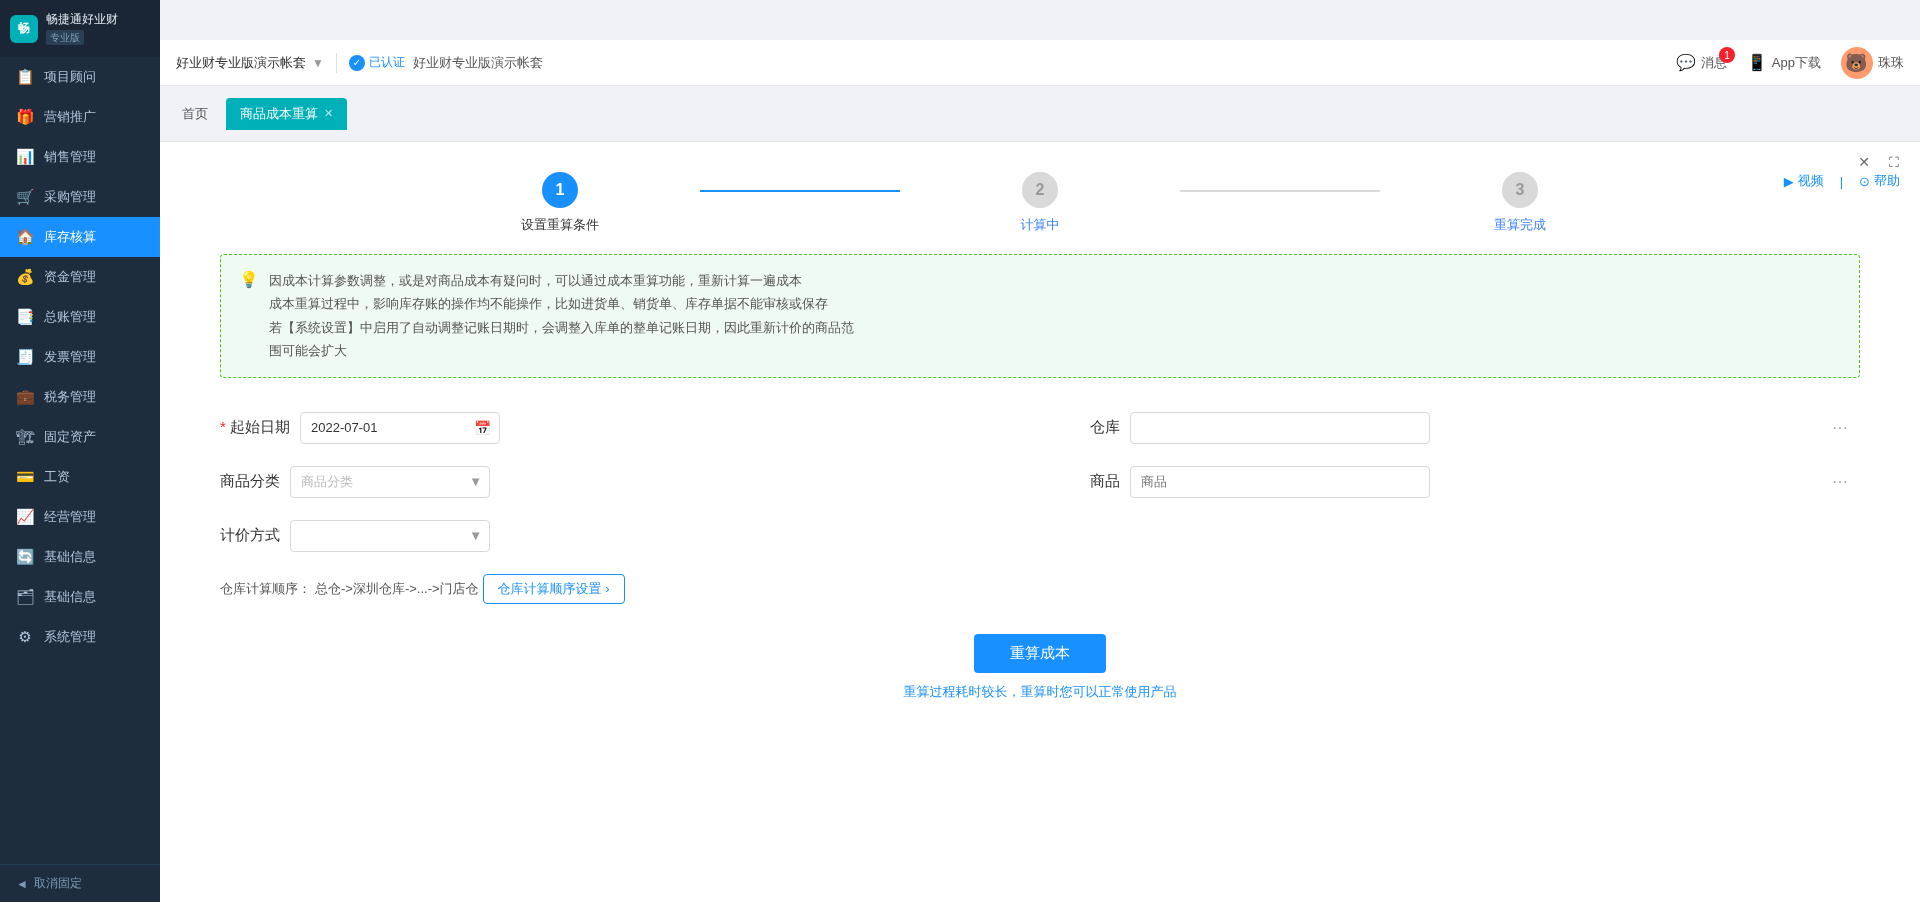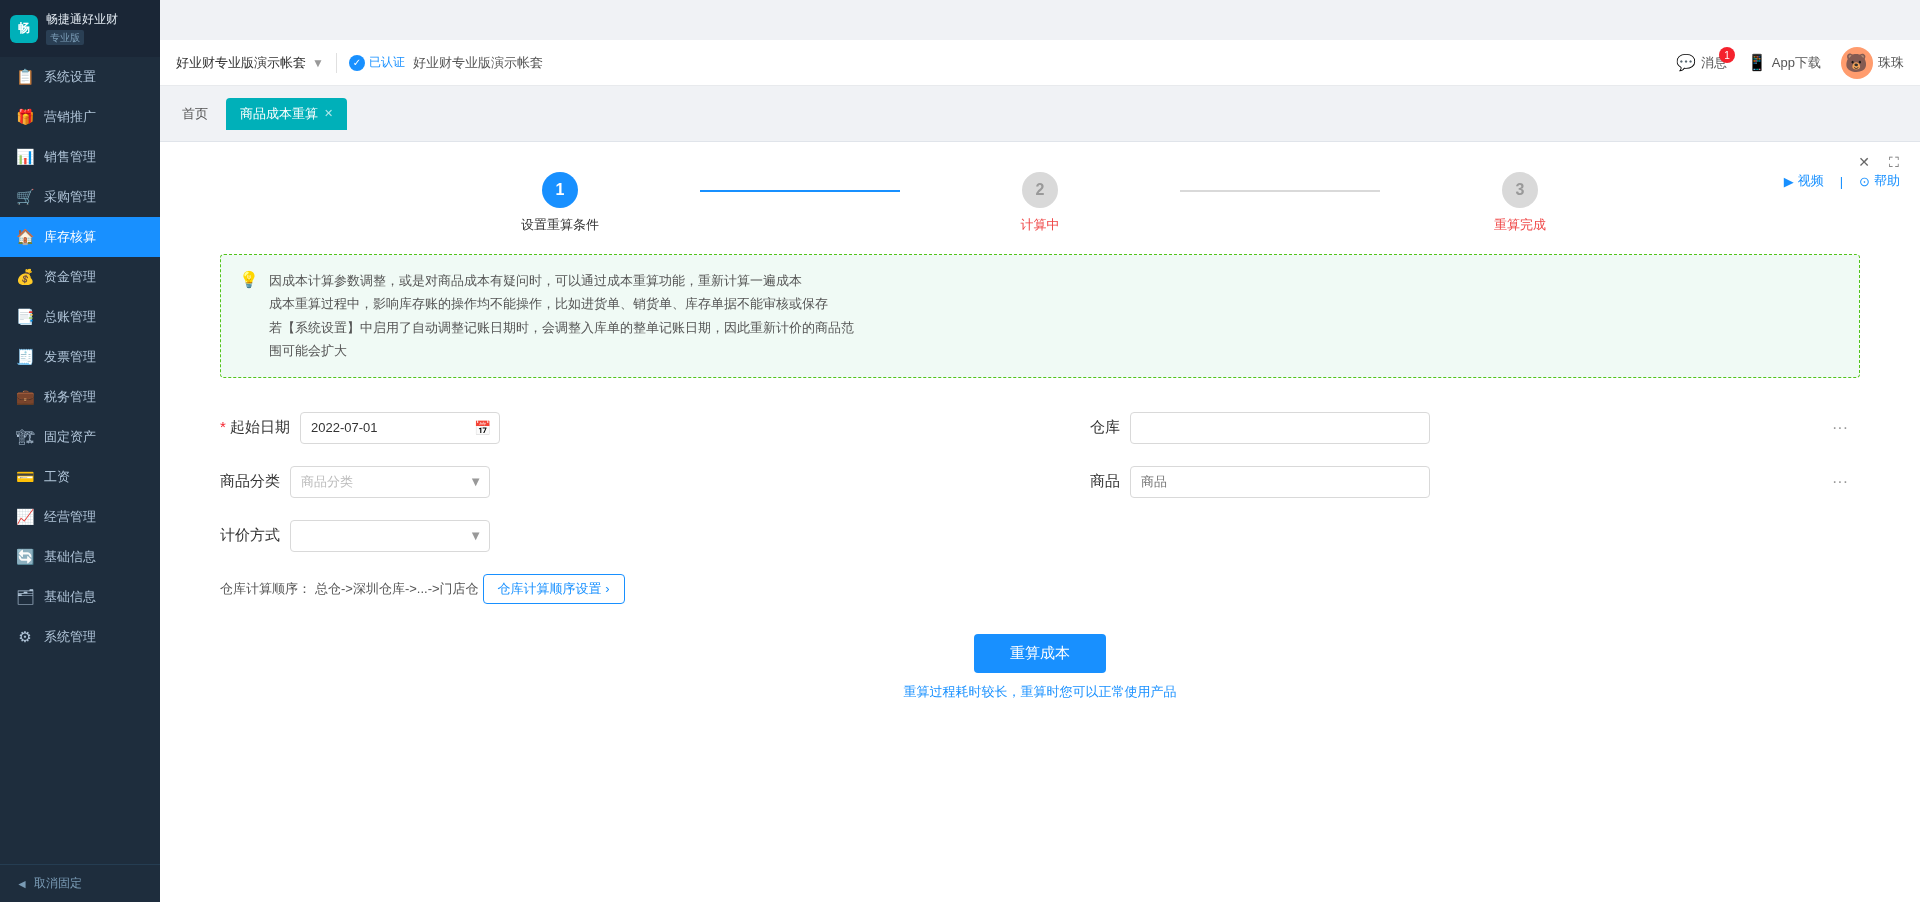--- a/index.html
+++ b/index.html
@@ -226,21 +226,21 @@
       z-index: 2;
     }
     .wizard-step-circle.active { background: #1890ff; color: white; }
     .wizard-step-circle.inactive { background: #d9d9d9; color: #999; border: 2px solid #d9d9d9; }
     .wizard-step-label {
       margin-top: 8px;
       font-size: 13px;
       color: #333;
       font-weight: 500;
     }
-    .wizard-step-label.inactive { color: #ef4444; font-weight: normal; }
+    .wizard-step-label.inactive { color: #3b82f6; font-weight: normal; }
     .wizard-line {
       flex: 1;
       height: 2px;
       background: #d9d9d9;
       margin-top: 18px;
       max-width: 200px;
     }
     .wizard-line.active { background: #1890ff; }
     .wizard-help {
       position: absolute;
@@ -401,21 +401,21 @@
     <div class="sidebar-logo-text">
       <div>畅捷通好业财</div>
       <div class="sub">专业版</div>
     </div>
   </div>
 
   <div class="sidebar-nav-wrapper">
     <div class="sidebar-nav">
       <div class="sidebar-item">
         <span class="icon">📋</span>
-        <span>系统设置</span>
+        <span>项目顾问</span>
       </div>
       <div class="sidebar-item">
         <span class="icon">🎁</span>
         <span>营销推广</span>
       </div>
       <div class="sidebar-item">
         <span class="icon">📊</span>
         <span>销售管理</span>
       </div>
       <div class="sidebar-item">

